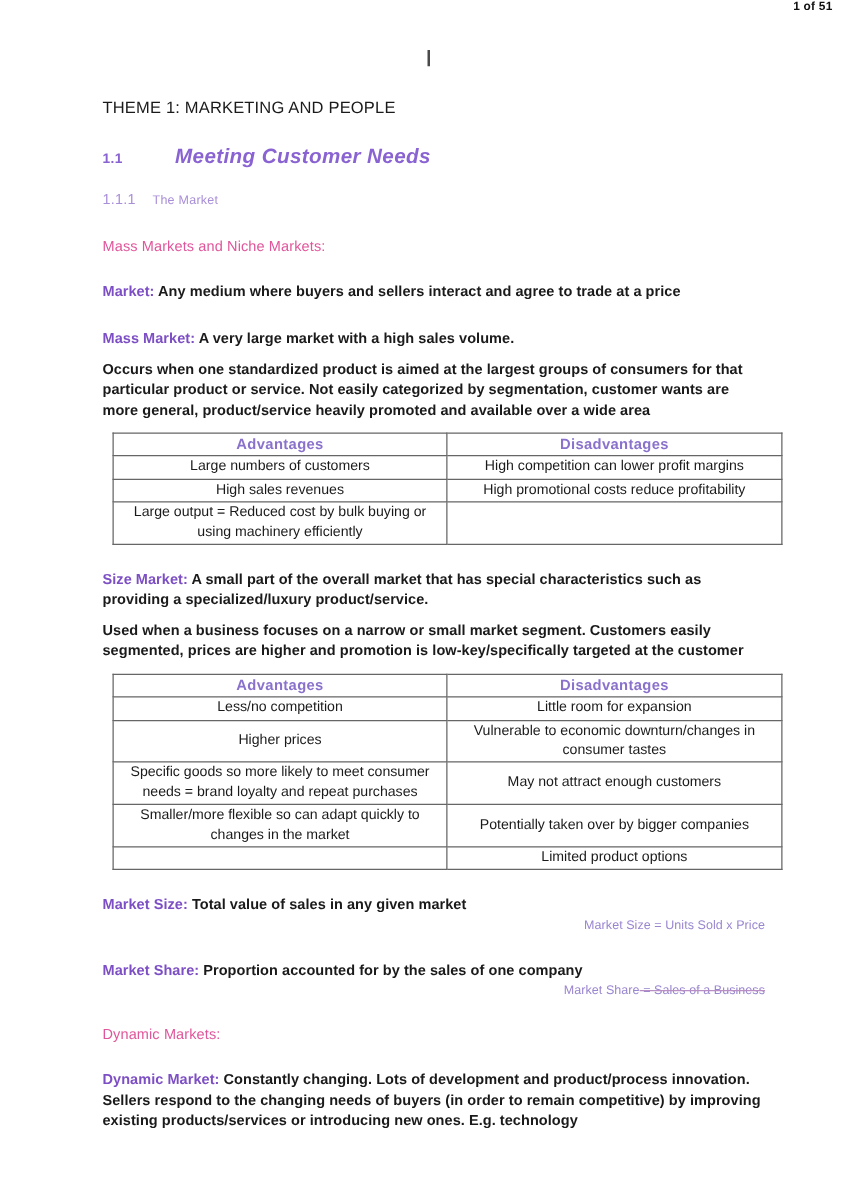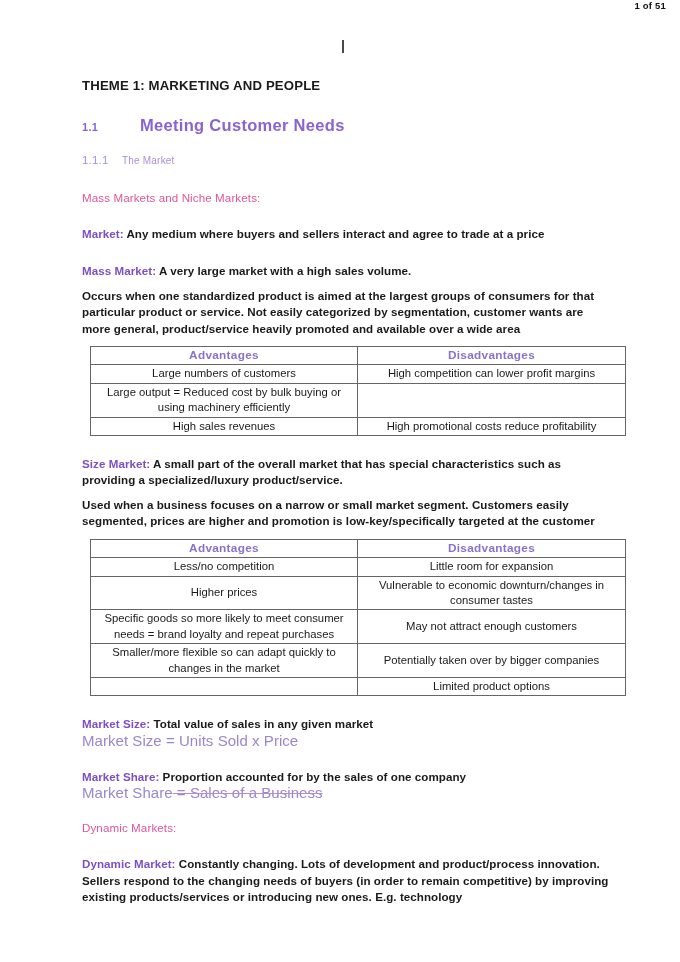--- a/index.html
+++ b/index.html
@@ -40,39 +40,40 @@
     position: absolute;
     left: 82px;
     top: 78px;
     width: 530px;
   }
   .theme-title {
     font-size: 13.2px;
     color: #1a1a1a;
     letter-spacing: 0.15px;
     margin: 0 0 23px 0;
-    font-weight: 700;
+    font-weight: 400;
   }
   .h1-row {
     display: flex;
     align-items: baseline;
     margin: 0 0 19px 0;
   }
   .h1-num {
     color: #8a63d2;
     font-weight: bold;
     font-size: 11px;
     width: 58px;
     letter-spacing: 0.3px;
   }
   .h1-text {
     color: #8a63d2;
     font-weight: bold;
     font-size: 16.5px;
     letter-spacing: 0.3px;
+    font-style: italic;
   }
   .h2-row {
     display: flex;
     align-items: baseline;
     margin: 0 0 25px 0;
   }
   .h2-num {
     color: #a98fd8;
     font-size: 11.5px;
     width: 40px;
@@ -125,24 +126,25 @@
     font-weight: bold;
     font-size: 11.8px;
     letter-spacing: 0.3px;
   }
   .col-a { width: 258px; }
   .col-b { width: 259px; }
 
   .table-wrap { margin-bottom: 20px; }
 
   .formula {
-    font-size: 15px;
+    font-size: 10px;
     color: #9a86cf;
     line-height: 16px;
     letter-spacing: 0.05px;
+    text-align: right;
   }
   .formula .strike {
     text-decoration: line-through;
     text-decoration-color: #b98ec4;
   }
   .formula-indent {
     padding-left: 62px;
   }
   .blockgap { height: 20px; }
 </style>
@@ -181,26 +183,26 @@
         <tbody>
             <tr>
           <th class="col-a">Advantages</th>
           <th class="col-b">Disadvantages</th>
         </tr>
         <tr>
           <td>Large numbers of customers</td>
           <td>High competition can lower profit margins</td>
         </tr>
         <tr>
+          <td>High sales revenues</td>
+          <td>High promotional costs reduce profitability</td>
+        </tr>
+        <tr>
           <td>Large output = Reduced cost by bulk buying or using machinery efficiently</td>
           <td></td>
-        </tr>
-        <tr>
-          <td>High sales revenues</td>
-          <td>High promotional costs reduce profitability</td>
         </tr>
       </tbody>
         </table>
     </div>
 
     <p class="para tight"><span class="term">Size Market:</span><span class="bodybold"> A small part of the overall market that has special characteristics such as providing a specialized/luxury product/service.</span></p>
 
     <p class="para bodybold" style="margin-bottom:9px">Used when a business focuses on a narrow or small market segment. Customers easily segmented, prices are higher and promotion is low-key/specifically targeted at the customer</p>
 
     <div class="table-wrap">

